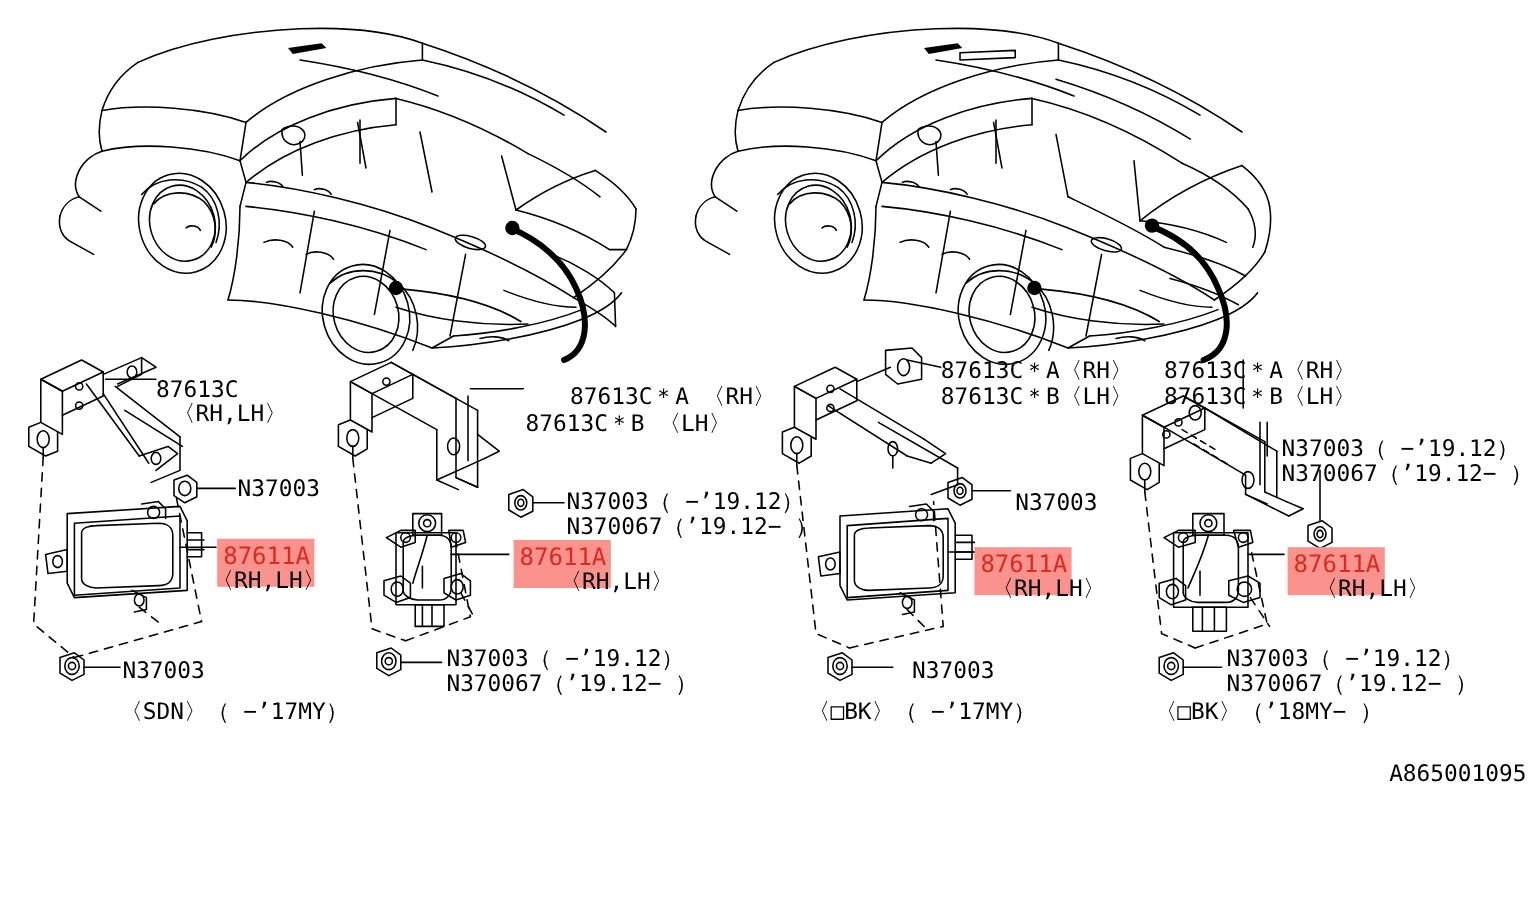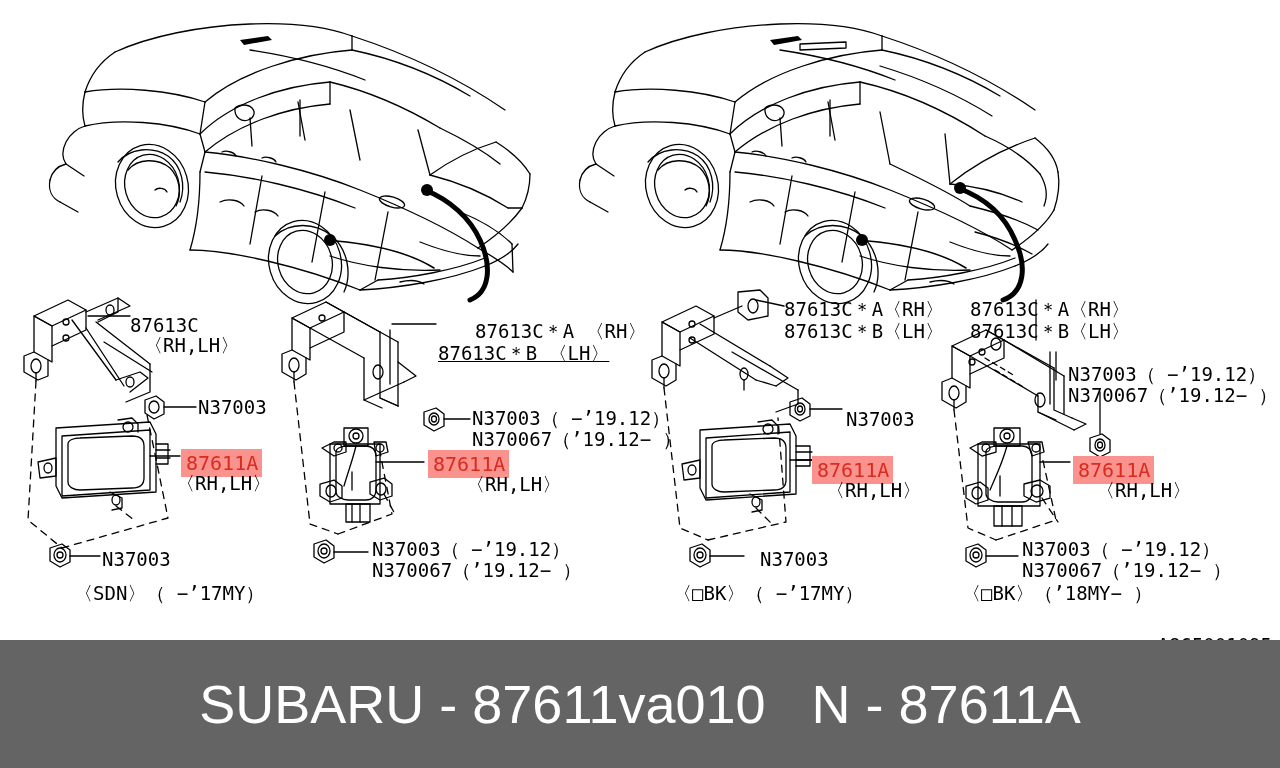--- a/index.html
+++ b/index.html
@@ -28,21 +28,21 @@
   .lbl.cap{font-size:19px;}
 
   
   .hl{
     position:absolute;
     background:#fa938d;
     color:#d92b20;
     font-family:"DejaVu Sans Mono","Liberation Mono",monospace;
     font-size:20px;
     line-height:26px;
-    padding:1px 4px 1px 5px;
+    padding:1px 4px 13px 5px;
     white-space:pre;
   }
   .hl-sub{
     position:absolute;
     font-family:"DejaVu Sans Mono","Liberation Mono",monospace;
     font-size:19px;
     color:#000;
     white-space:pre;
   }
 
@@ -495,24 +495,24 @@
   <div class="lbl" style="left:130px;top:314px;"><span>87613C</span></div>
   <div class="lbl" style="left:144px;top:334px;"><span>〈RH,LH〉</span></div>
 
   <div class="lbl" style="left:198px;top:396px;"><span>N37003</span></div>
 
   <div class="hl" style="left:181px;top:449px;"><span>87611A</span></div>
   <div class="hl-sub" style="left:176px;top:471px;"><span>〈RH,LH〉</span></div>
 
   <div class="lbl" style="left:102px;top:548px;"><span>N37003</span></div>
 
-  <div class="lbl cap" style="left:74px;top:582px;"><span>〈SDN〉（ −’17MY）</span></div>
+  <div class="lbl cap" style="left:100px;top:582px;"><span>〈SDN〉（ −’17MY）</span></div>
 
   <div class="lbl" style="left:439px;top:320px;margin-left:36px;"><span>87613C＊A 〈RH〉</span></div>
-  <div class="lbl" style="left:438px;top:342px;text-decoration:underline;"><span>87613C＊B 〈LH〉</span></div>
+  <div class="lbl" style="left:438px;top:342px;"><span>87613C＊B 〈LH〉</span></div>
 
   <div class="lbl" style="left:472px;top:407px;"><span>N37003（ −’19.12）</span></div>
   <div class="lbl" style="left:472px;top:428px;"><span>N370067（’19.12− ）</span></div>
 
   <div class="hl" style="left:428px;top:450px;"><span>87611A</span></div>
   <div class="hl-sub" style="left:466px;top:472px;"><span>〈RH,LH〉</span></div>
 
   <div class="lbl" style="left:372px;top:538px;"><span>N37003（ −’19.12）</span></div>
   <div class="lbl" style="left:372px;top:559px;"><span>N370067（’19.12− ）</span></div>
 
@@ -540,21 +540,14 @@
 
   <div class="lbl" style="left:1022px;top:538px;"><span>N37003（ −’19.12）</span></div>
   <div class="lbl" style="left:1022px;top:559px;"><span>N370067（’19.12− ）</span></div>
 
   <div class="lbl cap" style="left:962px;top:582px;text-align:center;"><span>〈□BK〉（’18MY− ）</span></div>
 
   <div class="diagcode">
     <span>A865001095</span>
   </div>
 
-  <div id="footer">
-    <div id="footer-inner">
-      <span class="foot-txt">SUBARU - 87611va010</span>
-      <span class="foot-gap"></span>
-      <span class="foot-txt">N - 87611A</span>
-    </div>
-  </div>
 
 </div>
 
 </body></html>

